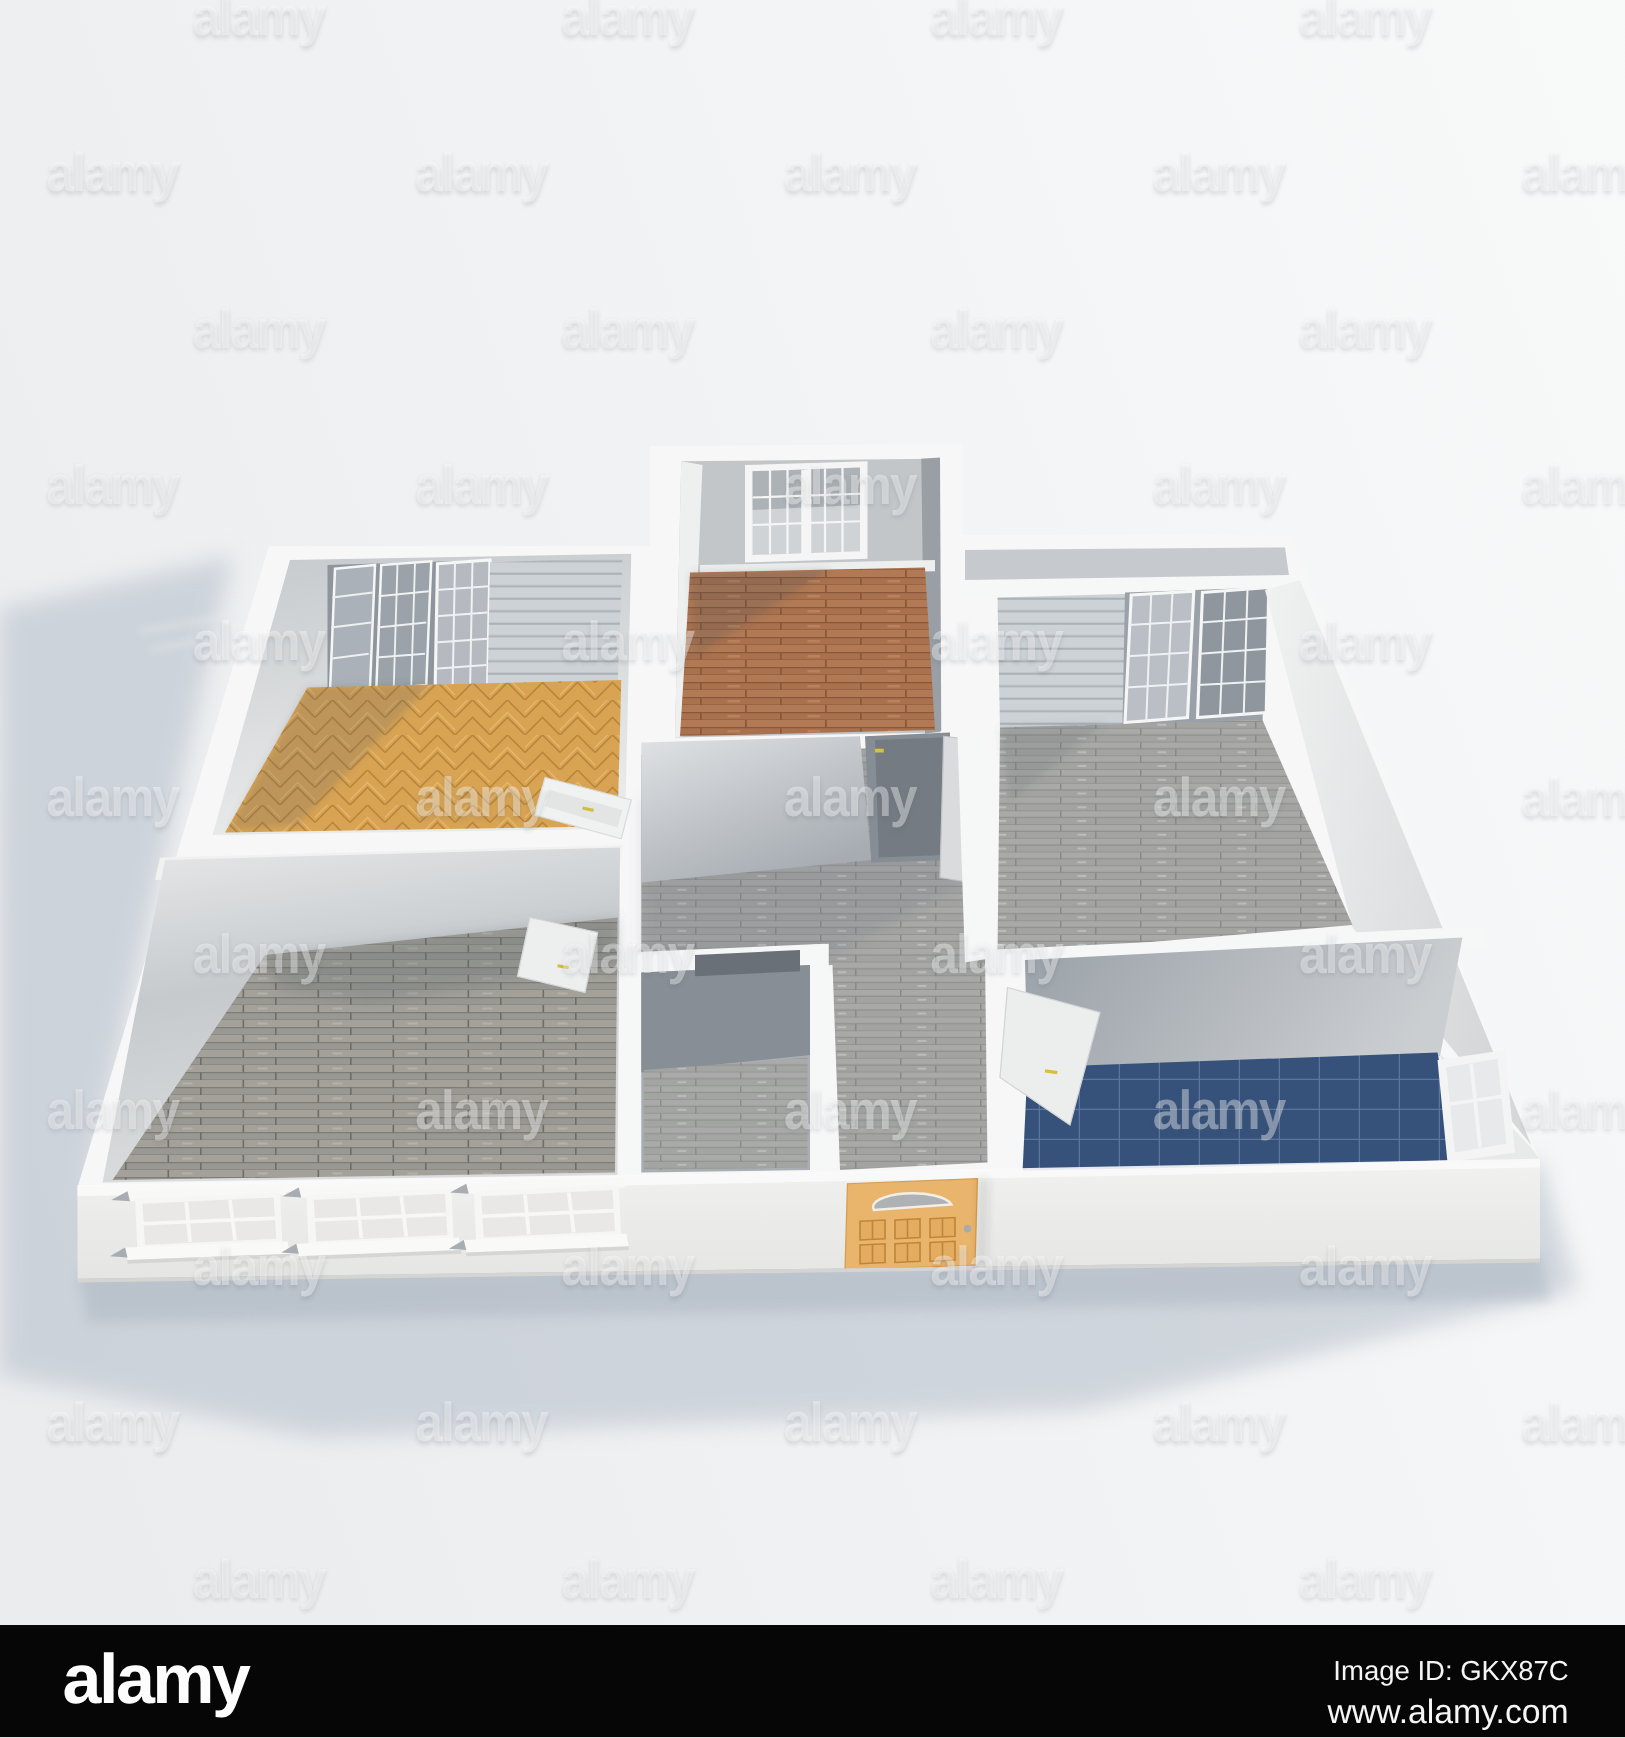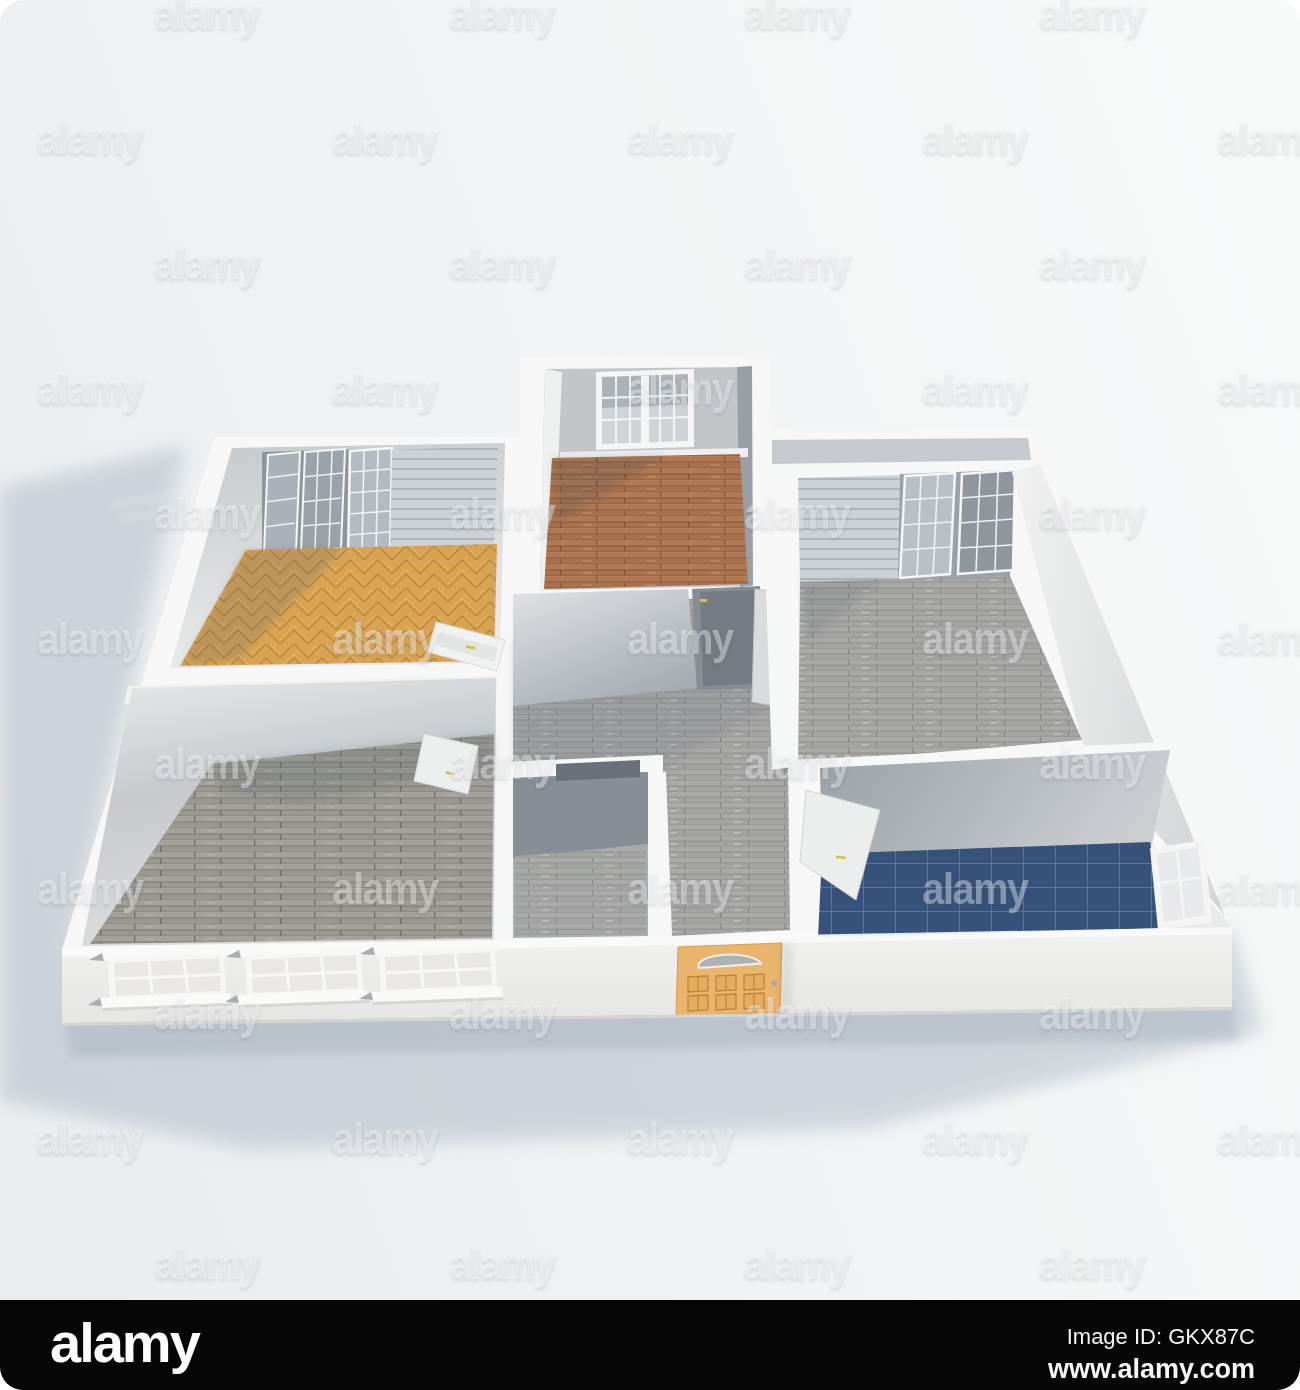--- a/index.html
+++ b/index.html
@@ -1,29 +1,29 @@
 <!DOCTYPE html>
 <html><head>
 <meta charset="utf-8">
 <style>
   html,body{margin:0;padding:0;background:#fff;}
   .stage{position:relative;width:1300px;height:1390px;overflow:hidden;
          background:linear-gradient(250deg,#f8f9f9 0%,#f2f3f4 45%,#e9ebed 100%);
-         font-family:"Liberation Sans",sans-serif;border-radius:23px;}
+         font-family:"Liberation Sans",sans-serif;}
   .stage svg{position:absolute;left:0;top:0;}
   .wm{position:absolute;width:140px;text-align:center;
       font:bold 44px "Liberation Sans",sans-serif;letter-spacing:-1.5px;
       transform:scaleX(.9);color:rgba(255,255,255,0.38);
       text-shadow:0 2px 4px rgba(90,95,105,0.18);user-select:none;pointer-events:none;}
   .footer-bar{position:absolute;left:0;top:1300px;width:1300px;height:90px;background:#060606;}
   .footer-logo{position:absolute;left:50px;top:10px;font:bold 56px "Liberation Sans",sans-serif;
                letter-spacing:-2px;color:#fdfdfd;}
   .footer-right{position:absolute;right:45px;top:22px;text-align:right;color:#f5f5f5;}
   .footer-id{font-size:22px;font-weight:400;line-height:30px;}
-  .footer-url{font-size:27px;font-weight:bold;line-height:34px;}
+  .footer-url{font-size:27px;font-weight:normal;line-height:34px;}
 </style>
 </head>
 <body>
 
 <div class="stage">
 
 <svg width="1300" height="1390" viewBox="0 0 1300 1390">
   <defs>
     <filter id="b9" x="-20%" y="-20%" width="140%" height="140%">
           <feGaussianBlur stdDeviation="9"></feGaussianBlur>

